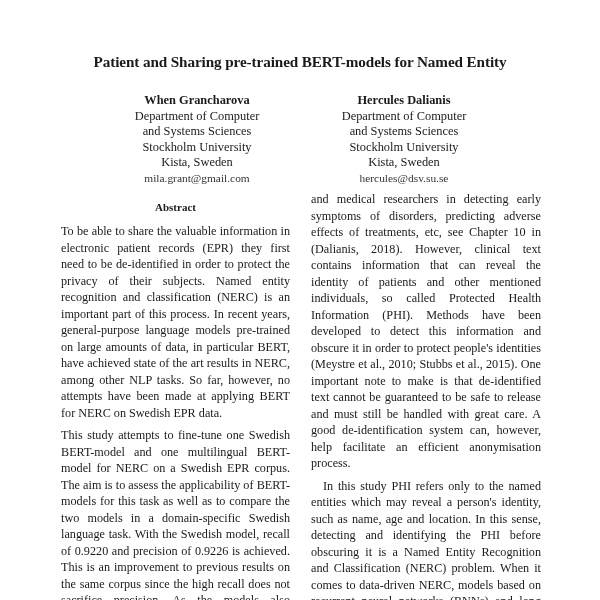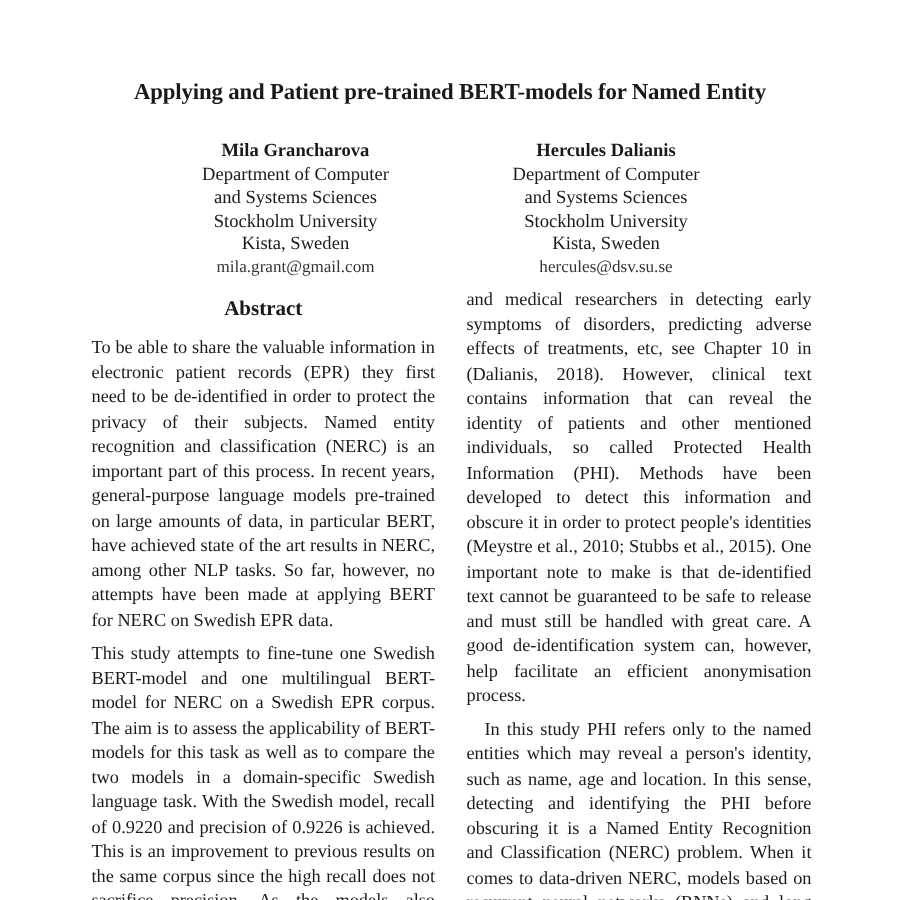--- a/index.html
+++ b/index.html
@@ -9,34 +9,34 @@
              font-weight: bold; font-size: 15.2px; line-height: 18px; letter-spacing: -0.1px; }
     .author { position: absolute; top: 93px; width: 200px; text-align: center;
               font-size: 12.4px; line-height: 15.6px; }
     .author.left { left: 97px; }
     .author.right { left: 304px; }
     .author .name { font-weight: bold; }
     .author .email { font-family: Liberation Serif, serif; font-size: 11.4px; color: #333; }
     .col { position: absolute; font-size: 12.2px; line-height: 16.5px; text-align: justify; }
     .col.left { left: 61px; top: 199px; width: 229px; }
     .col.right { left: 311px; top: 191px; width: 230px; }
-    .abstract-heading { text-align: center; font-weight: bold; font-size: 14px; margin: 0 0 8px 0; line-height: 16px; }
+    .abstract-heading { text-align: center; font-weight: bold; font-size: 11px; margin: 0 0 8px 0; line-height: 16px; }
     .col p { margin: 0 0 6px 0; }
     .col.right p { margin: 0; }
     .col.right p.indent { text-indent: 12px; margin-top: 6px; }
   </style>
 </head>
 <body>
 
 <div class="title">
-  <div>Applying and Patient pre-trained BERT-models for Named Entity</div>
+  <div>Patient and Sharing pre-trained BERT-models for Named Entity</div>
 </div>
 
 <div class="author left">
-  <div class="name">Mila Grancharova</div>
+  <div class="name">When Grancharova</div>
   <div>Department of Computer</div>
   <div>and Systems Sciences</div>
   <div>Stockholm University</div>
   <div>Kista, Sweden</div>
   <div class="email">mila.grant@gmail.com</div>
 </div>
 
 <div class="author right">
   <div class="name">Hercules Dalianis</div>
   <div>Department of Computer</div>

